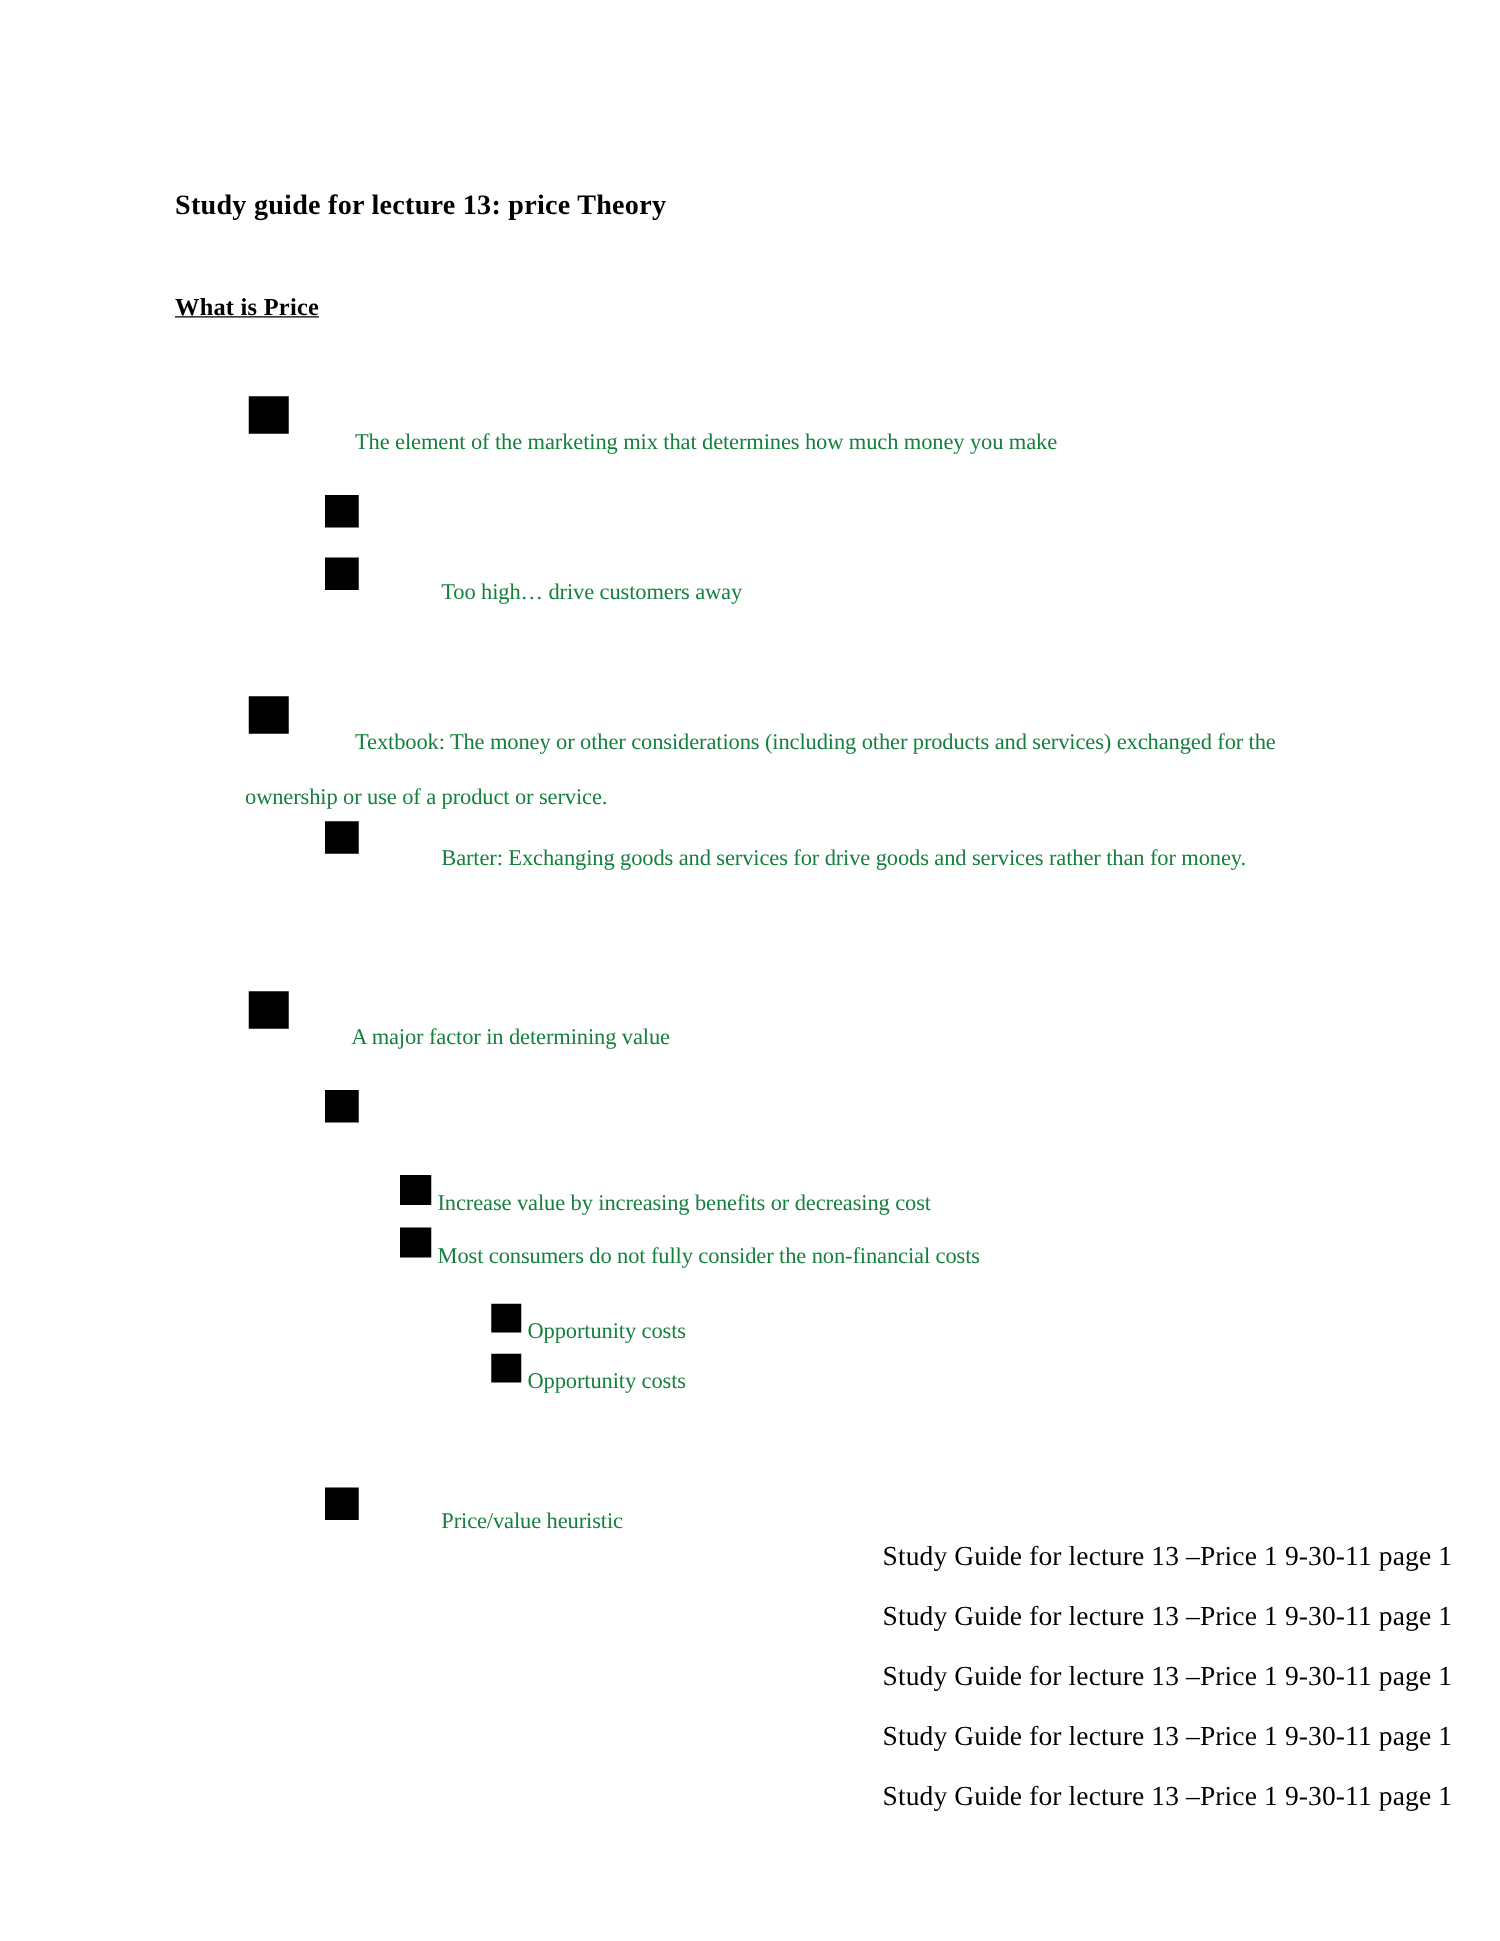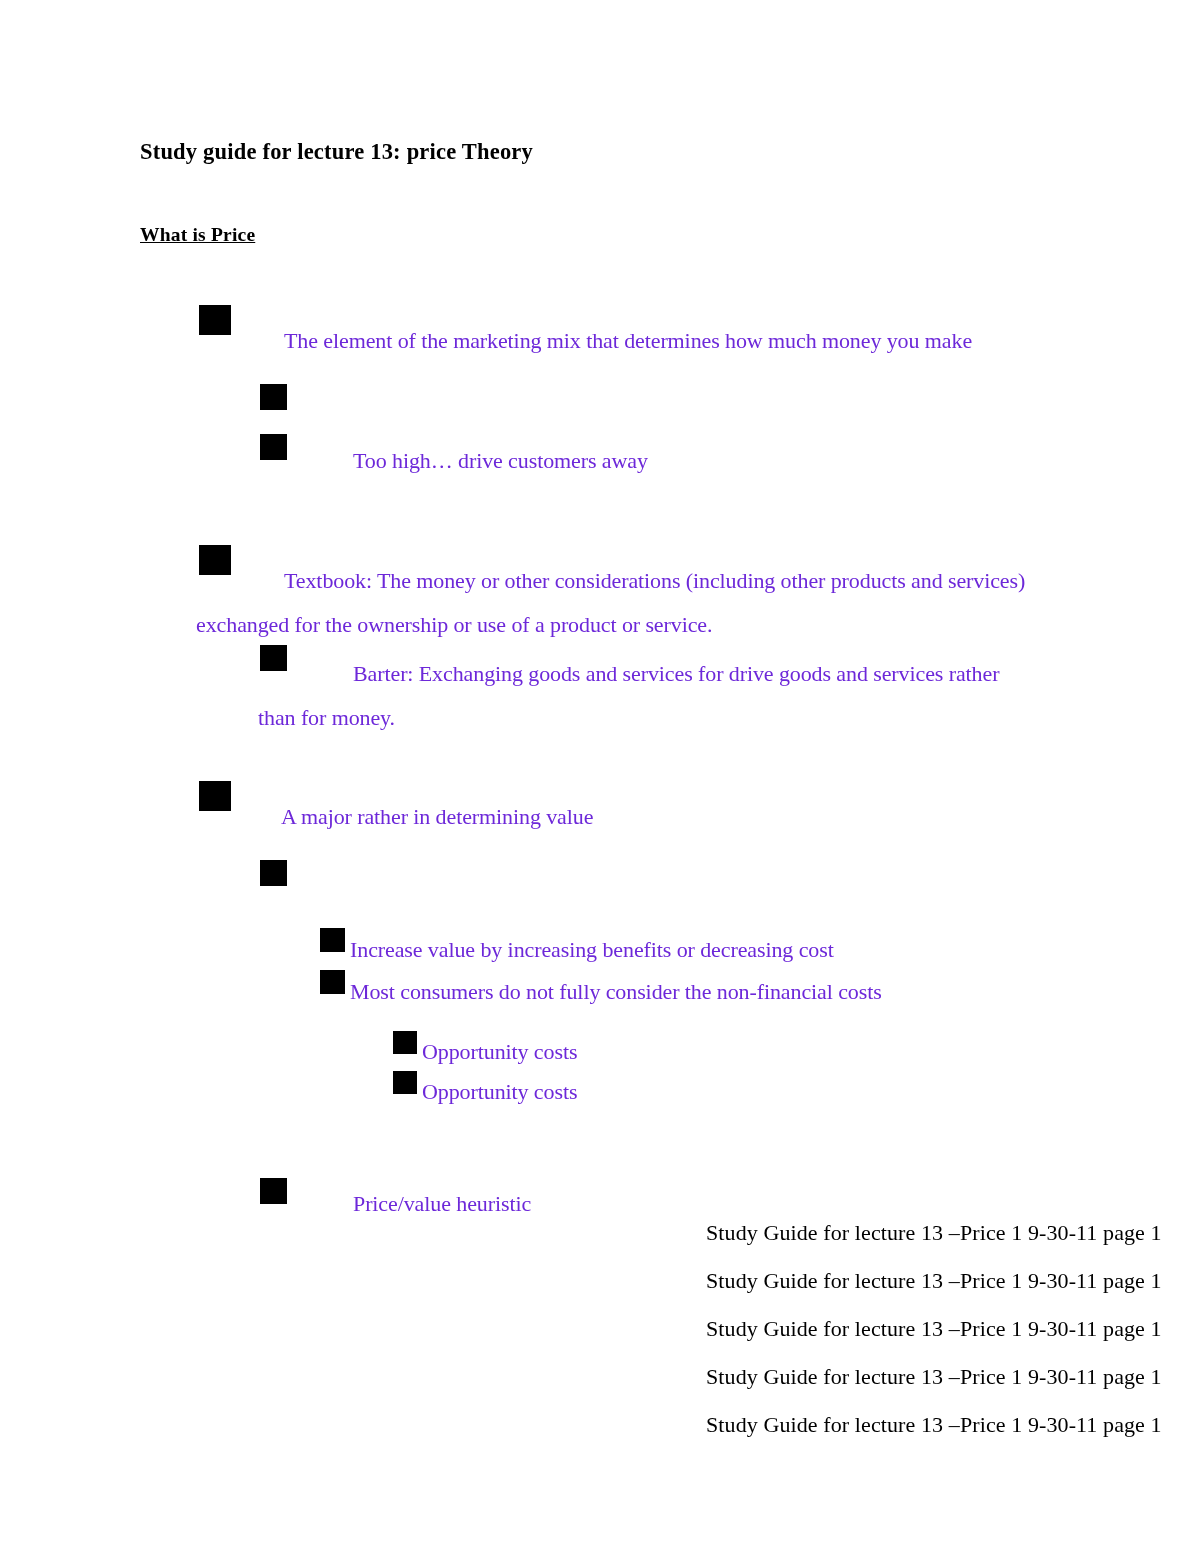--- a/index.html
+++ b/index.html
@@ -13,20 +13,21 @@
     height: 1553px;
     position: relative;
     font-family: "Liberation Serif", "DejaVu Serif", serif;
     color: #000000;
     overflow: hidden;
   }
   .page {
     position: absolute;
     inset: 0;
     background: #ffffff;
+    margin-top: 12px;
   }
 
   
   .abs { position: absolute; }
 
   .doc-title {
     left: 140px;
     top: 139px;
     font-size: 22.5px;
     font-weight: bold;
@@ -50,24 +51,24 @@
     display: block;
   }
   .bullet.lvl1 { width: 32px; height: 30px; }
   .bullet.lvl2 { width: 27px; height: 26px; }
   .bullet.lvl3 { width: 25px; height: 24px; }
   .bullet.lvl4 { width: 24px; height: 23px; }
 
   
   .txt {
     position: absolute;
-    font-size: 22px;
+    font-size: 18px;
     line-height: 44px;
     letter-spacing: -0.1px;
-    color: #6d28d9;
+    color: #15803d;
   }
   .txt.tight { line-height: 42px; }
 
   .footer-line {
     position: absolute;
     left: 706px;
     font-size: 22px;
     letter-spacing: 0.1px;
     white-space: nowrap;
   }
@@ -89,21 +90,21 @@
   <span class="bullet lvl2" style="left:260px; top:434px;"></span>
   <div class="txt" style="left:353px; top:439px; width:700px;">Too high… drive customers away</div>
 
   <span class="bullet lvl1" style="left:199px; top:545px;"></span>
   <div class="txt" style="left:196px; top:559px; width:865px; text-indent:88px;">Textbook:   The money or other considerations (including other products and services) exchanged for the ownership or use of a product or service.</div>
 
   <span class="bullet lvl2" style="left:260px; top:645px;"></span>
   <div class="txt" style="left:258px; top:652px; width:760px; text-indent:95px;">Barter: Exchanging goods and services for drive goods and services rather than for money.</div>
 
   <span class="bullet lvl1" style="left:199px; top:781px;"></span>
-  <div class="txt" style="left:281px; top:795px; width:700px;">A major rather in determining value</div>
+  <div class="txt" style="left:281px; top:795px; width:700px;">A major factor in determining value</div>
 
   <span class="bullet lvl2" style="left:260px; top:860px;"></span>
 
   <span class="bullet lvl3" style="left:320px; top:928px;"></span>
   <div class="txt tight" style="left:350px; top:929px; width:700px;">Increase value by increasing benefits or decreasing cost</div>
 
   <span class="bullet lvl3" style="left:320px; top:970px;"></span>
   <div class="txt tight" style="left:350px; top:971px; width:700px;">Most consumers do not fully consider the non-financial costs</div>
 
   <span class="bullet lvl4" style="left:393px; top:1031px;"></span>

